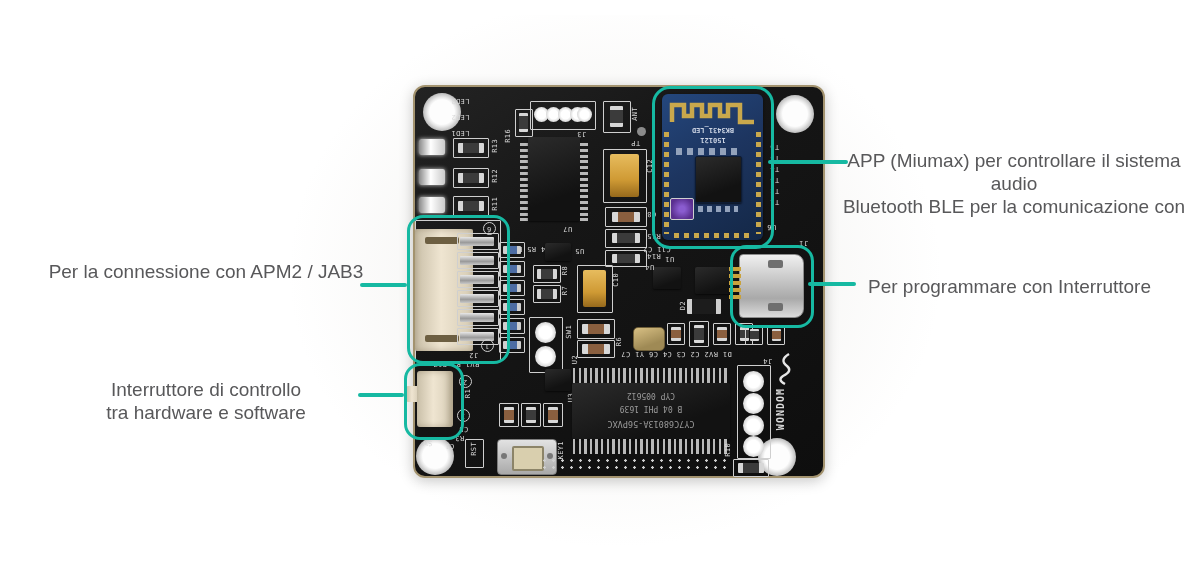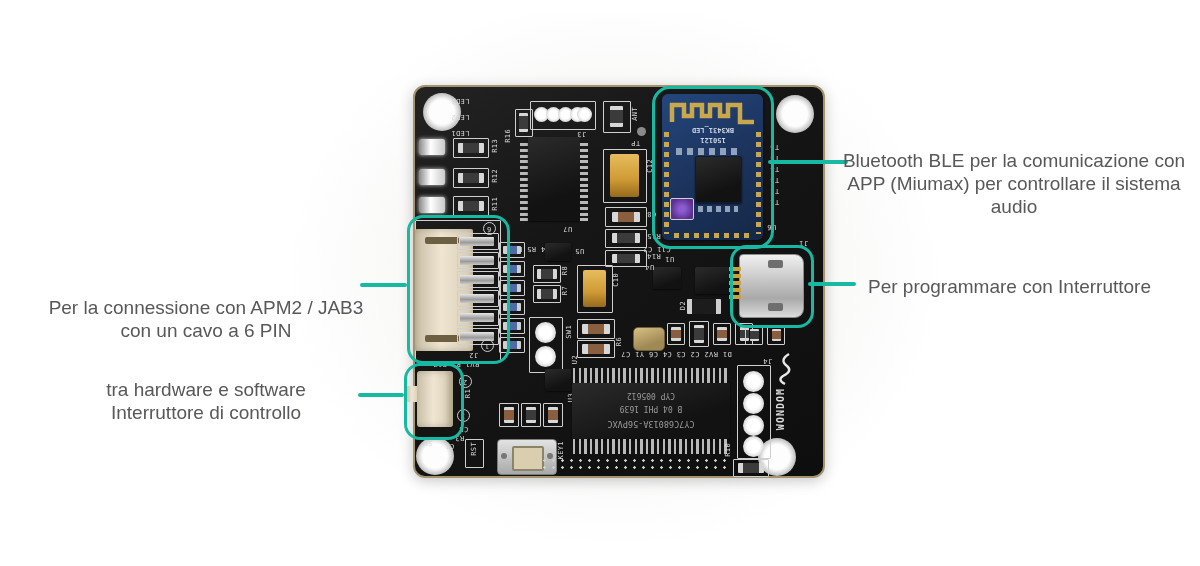--- a/index.html
+++ b/index.html
@@ -338,31 +338,30 @@
   <div class="cbox" style="left:407px;top:215px;width:97px;height:143px;"></div>
   <div class="cline" style="left:360px;top:283px;width:47px;"></div>
 
   <div class="cbox" style="left:404px;top:363px;width:54px;height:71px;"></div>
   <div class="cline" style="left:358px;top:393px;width:46px;"></div>
 
   <div class="cbox" style="left:730px;top:245px;width:78px;height:77px;"></div>
   <div class="cline" style="left:808px;top:282px;width:48px;"></div>
 
   <div class="note center" style="left:828px;top:149px;width:372px;">
+    <div>APP (Miumax) per controllare il sistema audio</div>
     <div>Bluetooth BLE per la comunicazione con</div>
-    <div>APP (Miumax) per controllare il sistema audio</div>
-  </div>
-
-  <div class="note center" style="left:38px;top:260px;width:336px;margin-top:36px;">
+  </div>
+
+  <div class="note center" style="left:38px;top:260px;width:336px;">
     <div>Per la connessione con APM2 / JAB3</div>
-    <div>con un cavo a 6 PIN</div>
   </div>
 
   <div class="note center" style="left:38px;top:378px;width:336px;">
+    <div>Interruttore di controllo</div>
     <div>tra hardware e software</div>
-    <div>Interruttore di controllo</div>
   </div>
 
   <div class="note" style="left:868px;top:275px;width:332px;">
     <div>Per programmare con Interruttore</div>
   </div>
 
 </div>
 
 </body></html>

